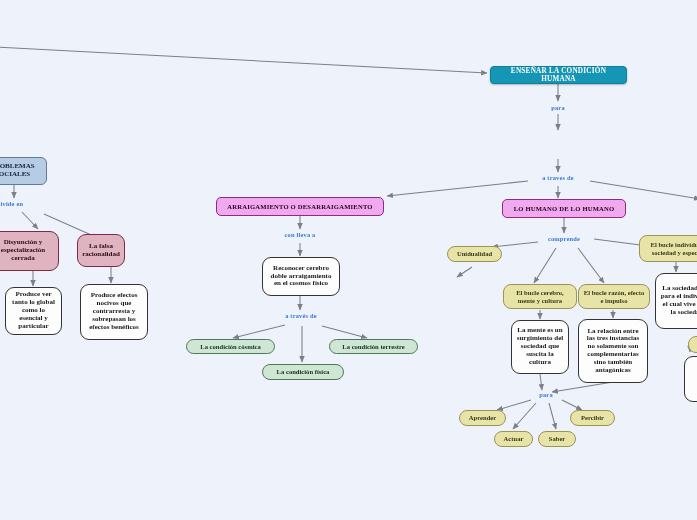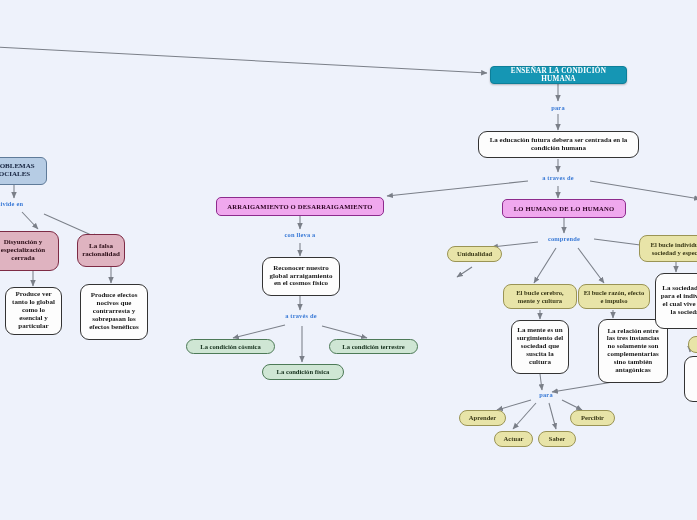--- a/index.html
+++ b/index.html
@@ -149,23 +149,20 @@
       <path d="M690,345 L690,352"></path>
     </g>
   </svg>
 
   <div class="node teal" style="left:490px;top:66px;width:137px;height:18px;">
     <span>ENSEÑAR LA CONDICIÓN HUMANA</span>
   </div>
 
   <div class="label" style="left:546px;top:104px;width:24px;">para</div>
 
-  <div class="node white" style="left:478px;top:131px;width:161px;height:27px;">
-    <span>La educación futura debera ser centrada en la condición humana</span>
-  </div>
 
   <div class="label" style="left:536px;top:174px;width:44px;">a traves de</div>
 
   <div class="node blue" style="left:-22px;top:157px;width:69px;height:28px;">
     <span>PROBLEMAS SOCIALES</span>
   </div>
 
   <div class="label" style="left:-8px;top:200px;width:36px;">divide en</div>
 
   <div class="node mauve" style="left:-13px;top:231px;width:72px;height:40px;">
@@ -184,21 +181,21 @@
     <span>Produce efectos nocivos que contrarresta y sobrepasan los efectos benéficos</span>
   </div>
 
   <div class="node magenta" style="left:216px;top:197px;width:168px;height:19px;">
     <span>ARRAIGAMIENTO O DESARRAIGAMIENTO</span>
   </div>
 
   <div class="label" style="left:277px;top:231px;width:46px;">con lleva a</div>
 
   <div class="node white" style="left:262px;top:257px;width:78px;height:39px;">
-    <span>Reconocer nuestro global arraigamiento en el cosmos físico</span>
+    <span>Reconocer cerebro doble arraigamiento en el cosmos físico</span>
   </div>
 
   <div class="label" style="left:279px;top:312px;width:44px;">a través de</div>
 
   <div class="node green" style="left:186px;top:339px;width:89px;height:15px;">
     <span>La condición cósmica</span>
   </div>
 
   <div class="node green" style="left:329px;top:339px;width:89px;height:15px;">
     <span>La condición terrestre</span>
@@ -224,21 +221,21 @@
   </div>
 
   <div class="node white" style="left:511px;top:320px;width:58px;height:54px;">
     <span>La mente es un surgimiento del sociedad que suscita la cultura</span>
   </div>
 
   <div class="node khaki" style="left:578px;top:284px;width:72px;height:25px;">
     <span>El bucle razón, efecto e impulso</span>
   </div>
 
-  <div class="node white" style="left:578px;top:319px;width:70px;height:64px;margin-left:20px;">
+  <div class="node white" style="left:578px;top:319px;width:70px;height:64px;">
     <span>La relación entre las tres instancias no solamente son complementarias sino también antagónicas</span>
   </div>
 
   <div class="node khaki" style="left:639px;top:235px;width:76px;height:27px;">
     <span>El bucle individuo, sociedad y especie</span>
   </div>
 
   <div class="node white" style="left:655px;top:273px;width:64px;height:56px;">
     <span>La sociedad vive para el individuo, el cual vive para la sociedad</span>
   </div>

